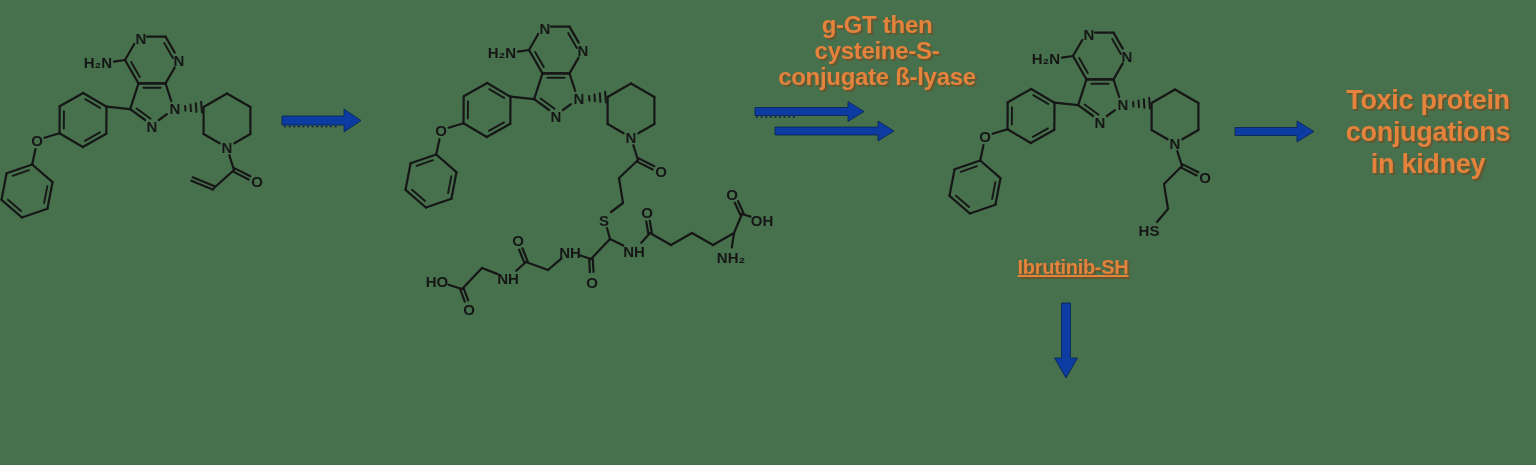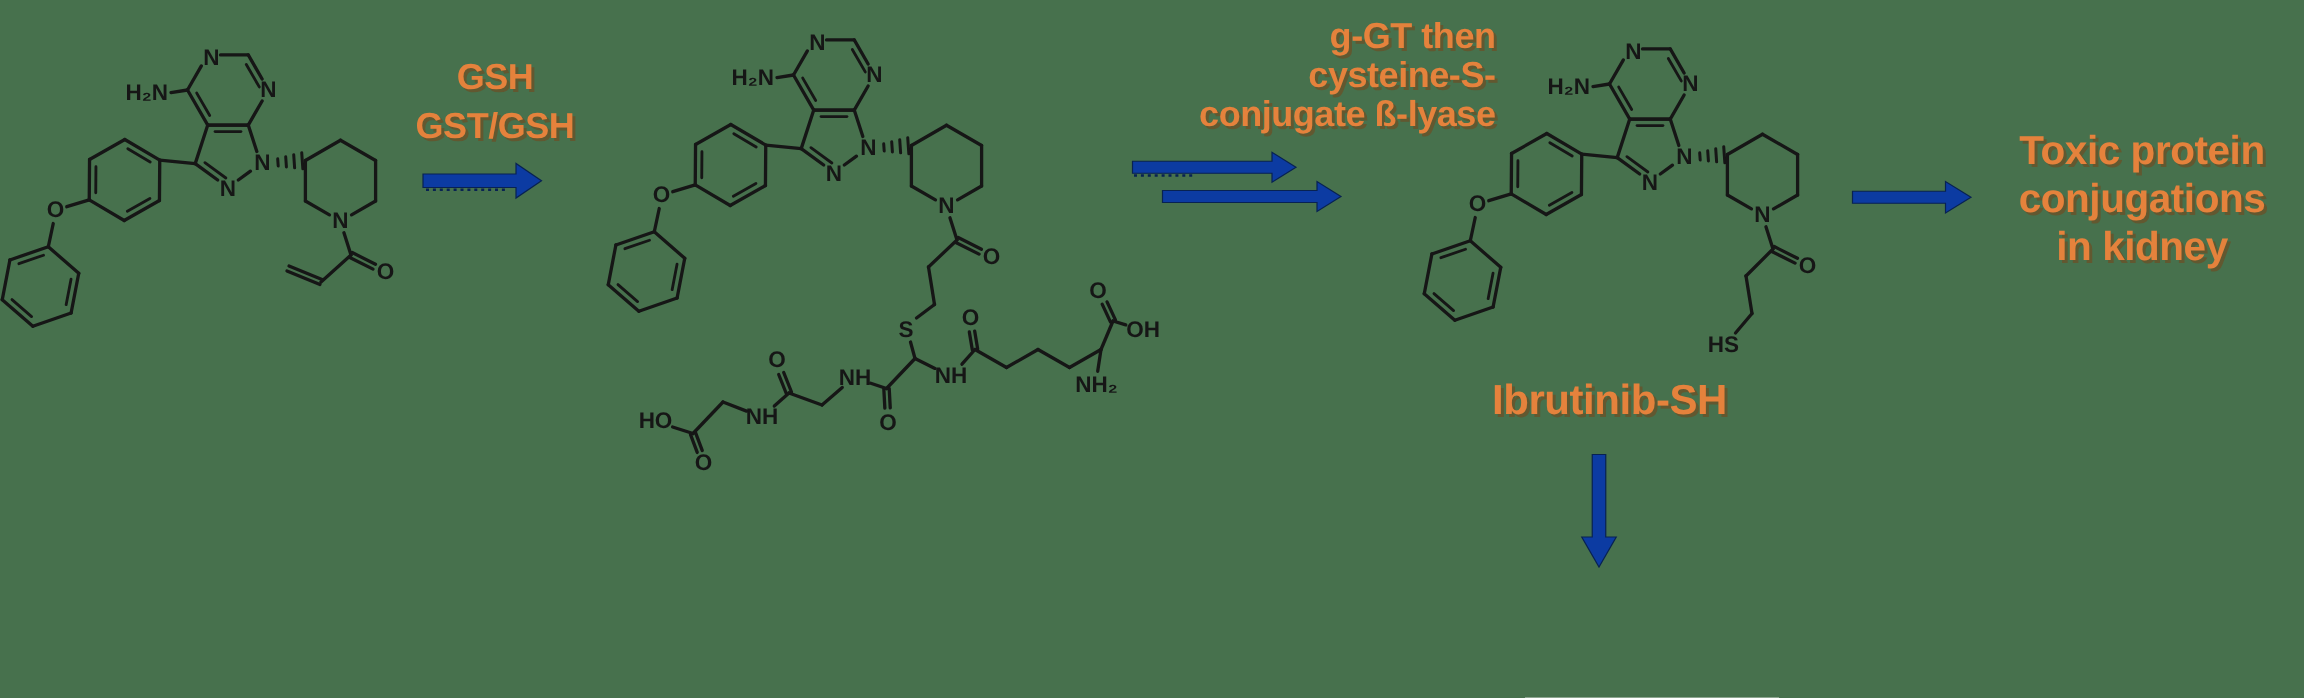--- a/index.html
+++ b/index.html
@@ -11,22 +11,22 @@
     font-weight:700;
     color:var(--orange,#e5823c);
     white-space:pre-line;
     text-align:center;
     letter-spacing:-0.3px;
     text-shadow:2px 2px 0 rgba(130,58,14,.45);
     line-height:32px;
     font-size:26px;
   }
   #lbl-step1{left:230px;top:35px;width:200px;font-size:24px;line-height:33px;}
-  #lbl-step2{left:757px;top:12px;width:240px;font-size:24px;line-height:26px;text-align:right;}
-  #lbl-met{left:953px;top:251px;width:240px;font-size:28px;}
+  #lbl-step2{left:757px;top:12px;width:240px;font-size:24px;line-height:26px;text-align:center;}
+  #lbl-met{left:953px;top:251px;width:240px;font-size:20px;text-decoration:underline;}
   #lbl-kid{left:1318px;top:84px;width:220px;font-size:27px;line-height:32px;}
   #lbl-ina{left:874px;top:385px;width:380px;font-size:27px;line-height:32px;}
   .atom{
     font-family:"Liberation Sans","DejaVu Sans",sans-serif;
     font-size:15px;font-weight:700;fill:var(--bond,#161616);
   }
 </style>
 </head>
 <body>
 
@@ -266,22 +266,20 @@
         <path d="M 282 116 L 344 116 L 344 109 L 361 120.5 L 344 132 L 344 125 L 282 125 Z" fill="#0c3ba2" stroke="#082252" stroke-width="0.8"></path>
         <line x1="284" y1="126.5" x2="338" y2="126.5" stroke="#082252" stroke-width="1.7" stroke-dasharray="2 2.6"></line>
         <path d="M 755 107.5 L 848 107.5 L 848 101.5 L 864 111.5 L 848 121.5 L 848 115.5 L 755 115.5 Z" fill="#0c3ba2" stroke="#082252" stroke-width="0.8"></path>
         <line x1="756" y1="117" x2="797" y2="117" stroke="#082252" stroke-width="1.7" stroke-dasharray="2 2.6"></line>
         <path d="M 775 127 L 878 127 L 878 121 L 894 131 L 878 141 L 878 135 L 775 135 Z" fill="#0c3ba2" stroke="#082252" stroke-width="0.8"></path>
         <path d="M 1235 127.5 L 1297 127.5 L 1297 121 L 1314 131.5 L 1297 142 L 1297 135.5 L 1235 135.5 Z" fill="#0c3ba2" stroke="#082252" stroke-width="0.8"></path>
         <path d="M 1061.5 303 L 1061.5 358 L 1054.5 358 L 1066 378 L 1077.5 358 L 1070.5 358 L 1070.5 303 Z" fill="#0c3ba2" stroke="#082252" stroke-width="0.8"></path>
       </g>
   </svg>
 
-  <div class="lbl" id="lbl-step1">GSH
-GST/GSH</div>
   <div class="lbl" id="lbl-step2">g-GT then
 cysteine-S-
 conjugate ß-lyase</div>
   <div class="lbl" id="lbl-met">Ibrutinib-SH</div>
   <div class="lbl" id="lbl-kid">Toxic protein
 conjugations
 in kidney</div>
 </div>
 
 </body></html>

